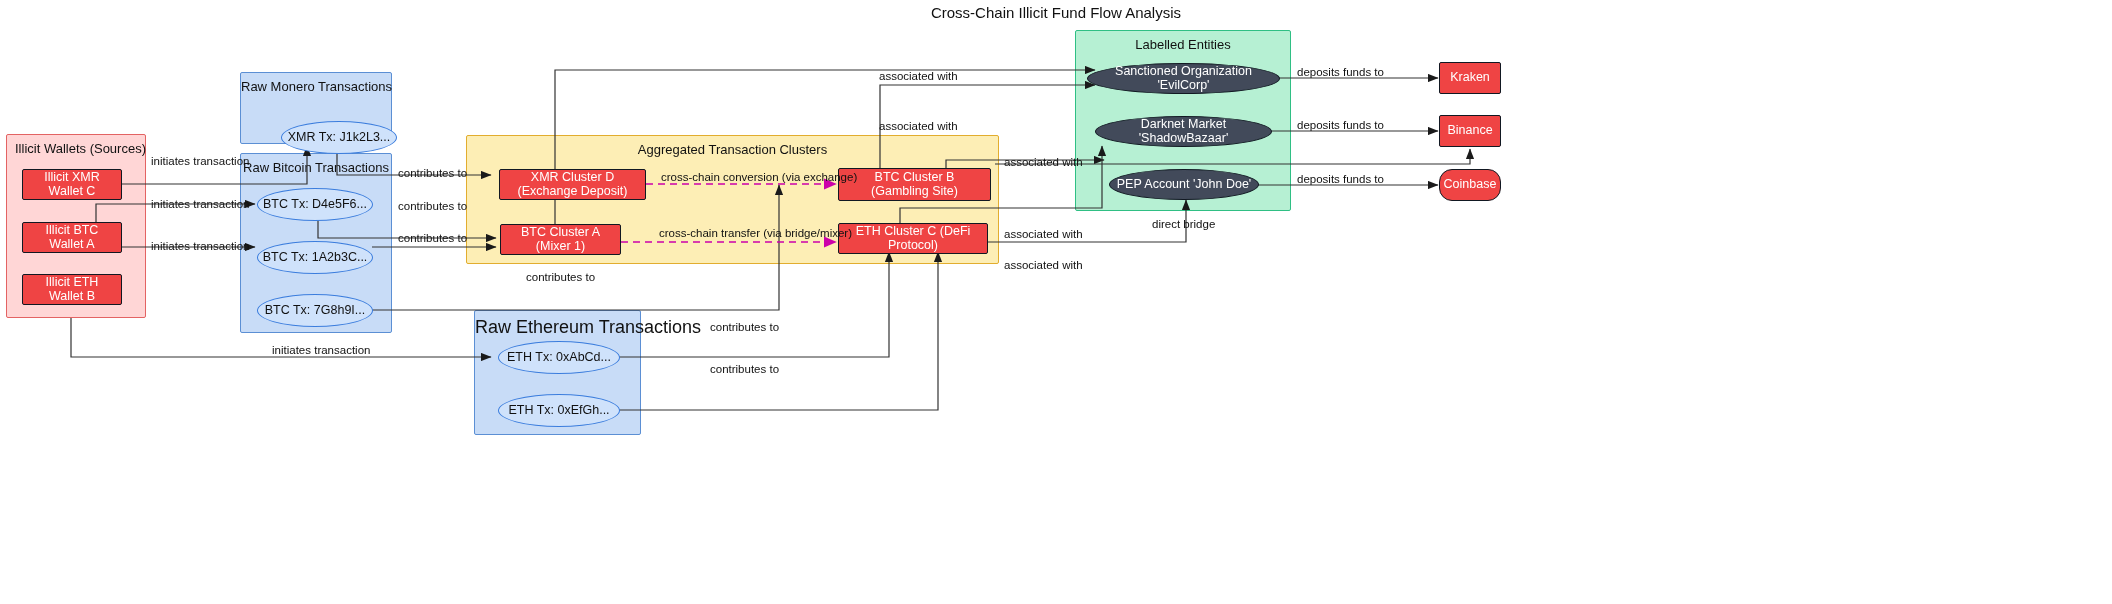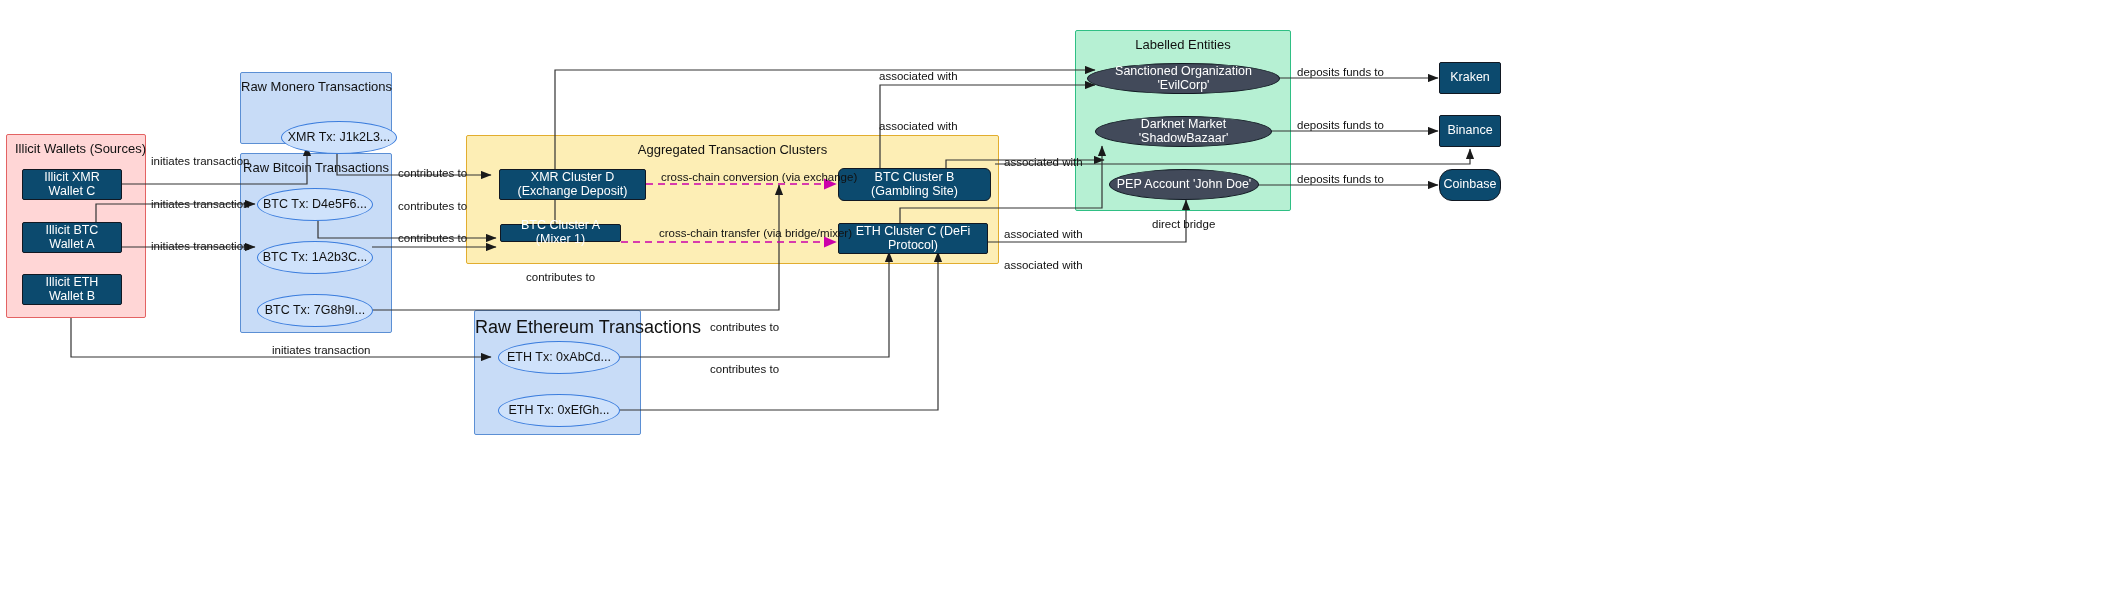--- a/index.html
+++ b/index.html
@@ -17,37 +17,38 @@
         font-size:15px;color:#111;white-space:nowrap;}
 
   .c-src{background:#ffd6d6;border-color:#e36363;}
   .c-btc,.c-xmr,.c-eth{background:#c8dcf7;border-color:#5b8fd4;}
   .c-agg{background:#fdeeb5;border-color:#e2ad2e;}
   .c-lab{background:#b6f0d3;border-color:#2fbf84;}
   .c-exch{background:#dfe2fb;border-color:#8b8ede;}
 
   .node{position:absolute;box-sizing:border-box;display:flex;align-items:center;
         justify-content:center;color:#ffffff;font-size:12.5px;text-align:center;
-        background:#0c4a6e;border:1.2px solid #111822;border-radius:2px;
+        background:#ef4444;border:1.2px solid #111822;border-radius:2px;
         padding:0 6px;line-height:1.1;}
   .ellipse{position:absolute;box-sizing:border-box;display:flex;align-items:center;
         justify-content:center;font-size:12.5px;text-align:center;
         border-radius:50%;padding:0 4px;line-height:1.1;}
   .tx{background:#cfe2fb;border:1.2px solid #3b7ddd;color:#111;}
   .ent{background:#424a5a;border:1.2px solid #111822;color:#fff;}
 
   .elabel{position:absolute;font-size:11.5px;color:#111;white-space:nowrap;
           background:transparent;}
   .elabel.cc{color:#111;}
 </style>
 </head>
 <body>
 
 <div id="canvas">
 
+  <div class="title">Cross-Chain Illicit Fund Flow Analysis</div>
 
   <div class="cluster c-src" style="left:6px;top:134px;width:140px;height:184px;">
     <div class="cl-title" style="font-size:13px;text-align:left;left:8px;">Illicit Wallets (Sources)</div>
   </div>
 
   <div class="cluster c-xmr" style="left:240px;top:72px;width:152px;height:72px;">
     <div class="cl-title" style="font-size:13px;">Raw Monero Transactions</div>
   </div>
 
   <div class="cluster c-btc" style="left:240px;top:153px;width:152px;height:180px;">
@@ -129,22 +130,22 @@
   <div class="ellipse tx" style="left:257px;top:121px;width:116px;height:33px;margin-left:24px;">XMR Tx: J1k2L3...</div>
 
   <div class="ellipse tx" style="left:257px;top:188px;width:116px;height:33px;">BTC Tx: D4e5F6...</div>
   <div class="ellipse tx" style="left:257px;top:241px;width:116px;height:33px;">BTC Tx: 1A2b3C...</div>
   <div class="ellipse tx" style="left:257px;top:294px;width:116px;height:33px;">BTC Tx: 7G8h9I...</div>
 
   <div class="ellipse tx" style="left:498px;top:341px;width:122px;height:33px;">ETH Tx: 0xAbCd...</div>
   <div class="ellipse tx" style="left:498px;top:394px;width:122px;height:33px;">ETH Tx: 0xEfGh...</div>
 
   <div class="node" style="left:499px;top:169px;width:147px;height:31px;">XMR Cluster D (Exchange Deposit)</div>
-  <div class="node" style="left:500px;top:224px;width:121px;height:18px;">BTC Cluster A (Mixer 1)</div>
-  <div class="node" style="left:838px;top:168px;width:153px;height:33px;border-radius:6px;">BTC Cluster B (Gambling Site)</div>
+  <div class="node" style="left:500px;top:224px;width:121px;height:31px;">BTC Cluster A (Mixer 1)</div>
+  <div class="node" style="left:838px;top:168px;width:153px;height:33px;">BTC Cluster B (Gambling Site)</div>
   <div class="node" style="left:838px;top:223px;width:150px;height:31px;">ETH Cluster C (DeFi Protocol)</div>
 
   <div class="ellipse ent" style="left:1095px;top:116px;width:177px;height:31px;">Darknet Market 'ShadowBazaar'</div>
   <div class="ellipse ent" style="left:1087px;top:63px;width:193px;height:31px;">Sanctioned Organization 'EvilCorp'</div>
   <div class="ellipse ent" style="left:1109px;top:169px;width:150px;height:31px;">PEP Account 'John Doe'</div>
 
   <div class="node" style="left:1439px;top:62px;width:62px;height:32px;">Kraken</div>
   <div class="node" style="left:1439px;top:115px;width:62px;height:32px;">Binance</div>
   <div class="node" style="left:1439px;top:169px;width:62px;height:32px;border-radius:13px;">Coinbase</div>
 

